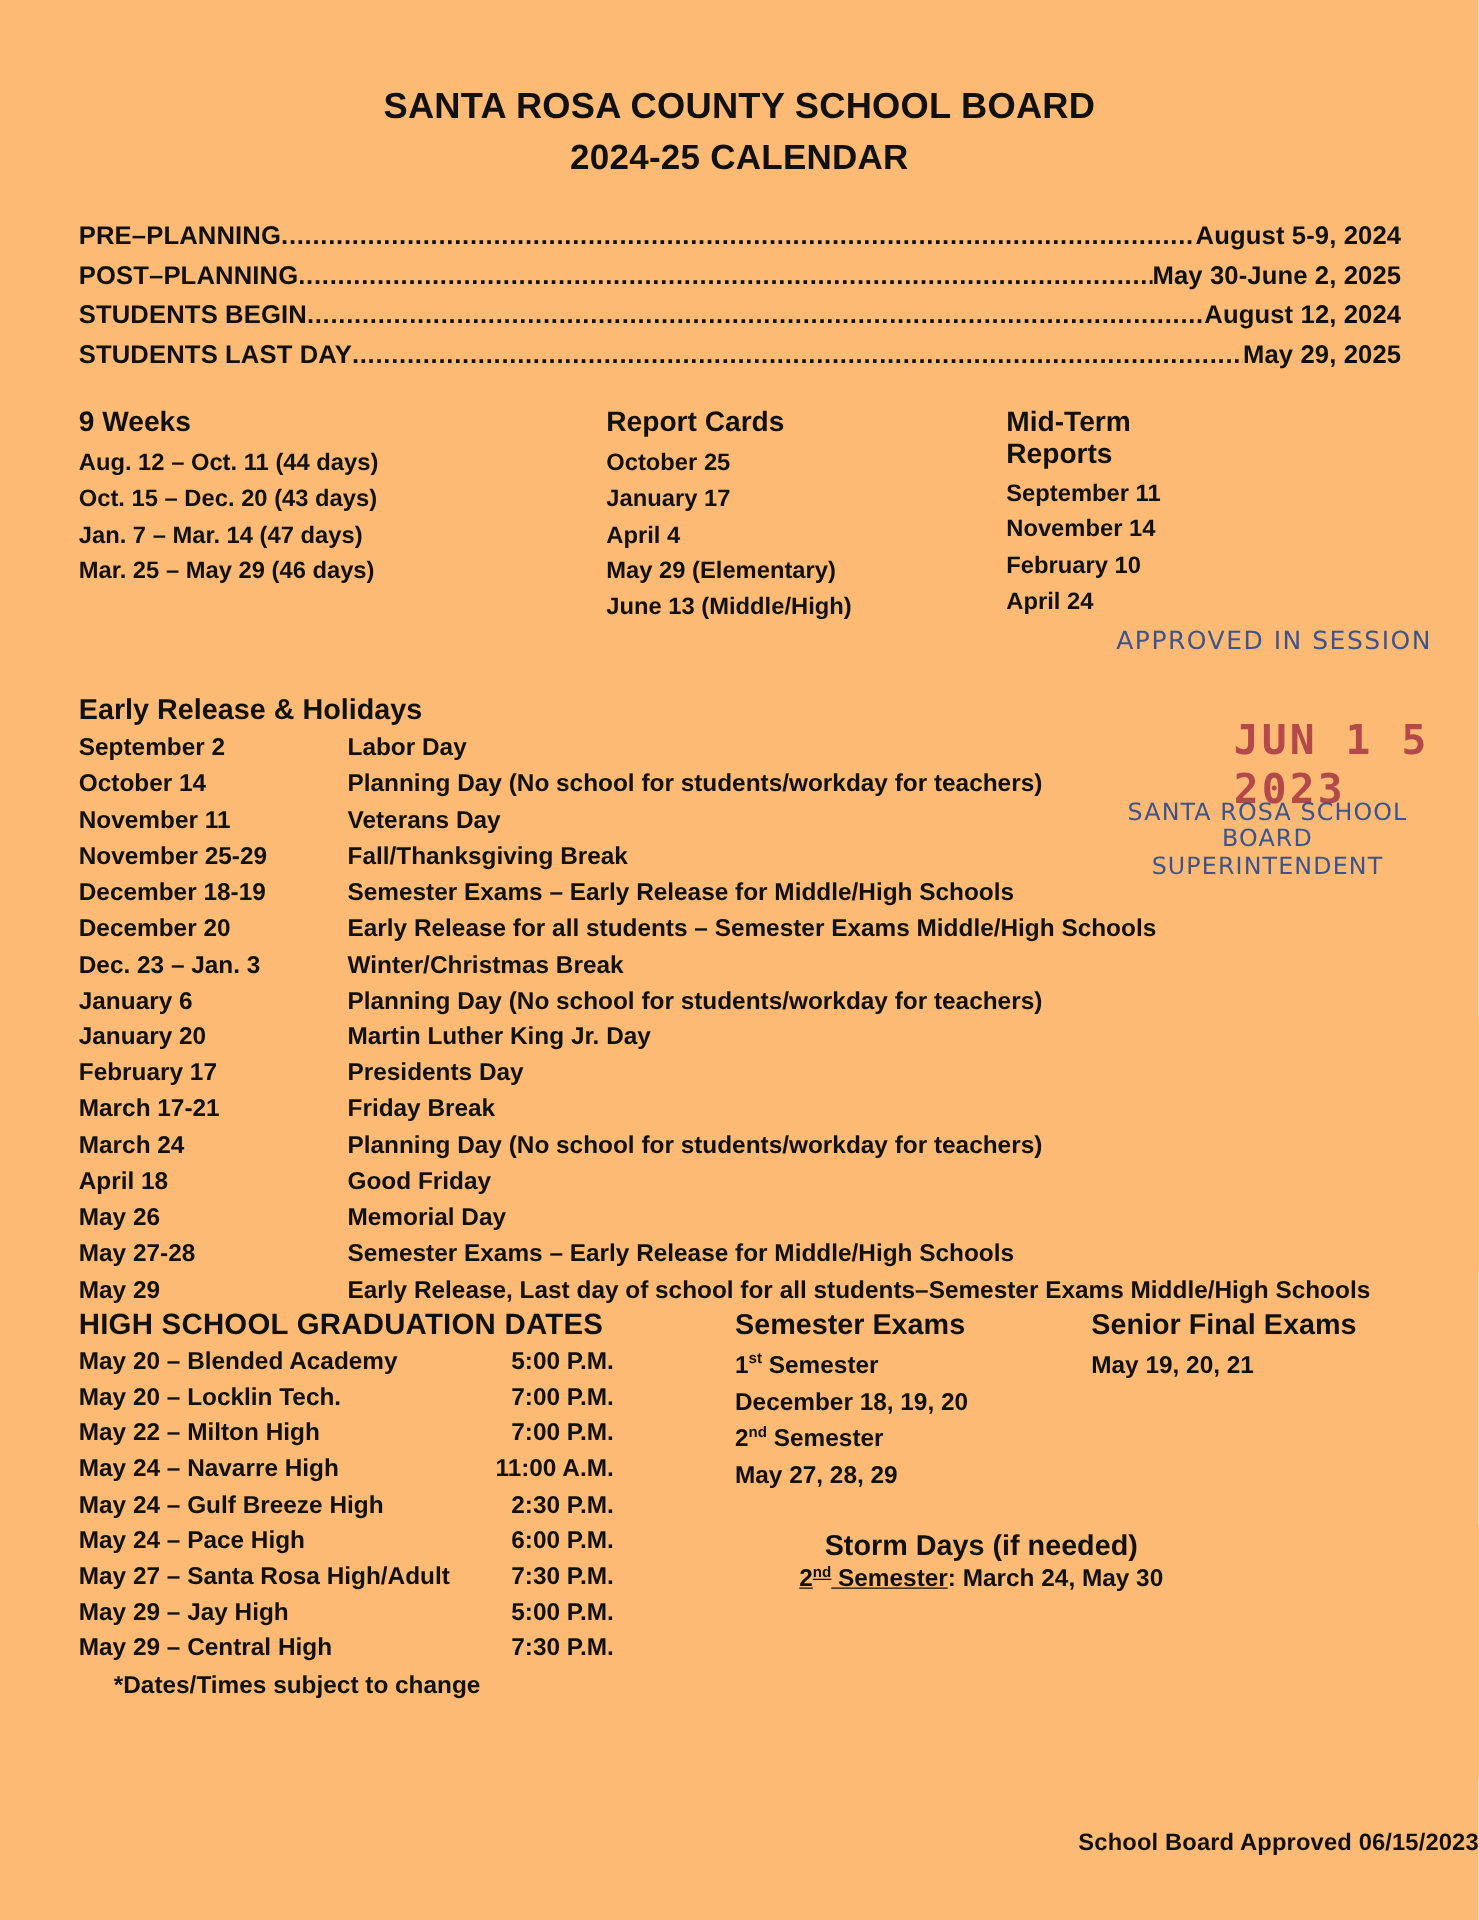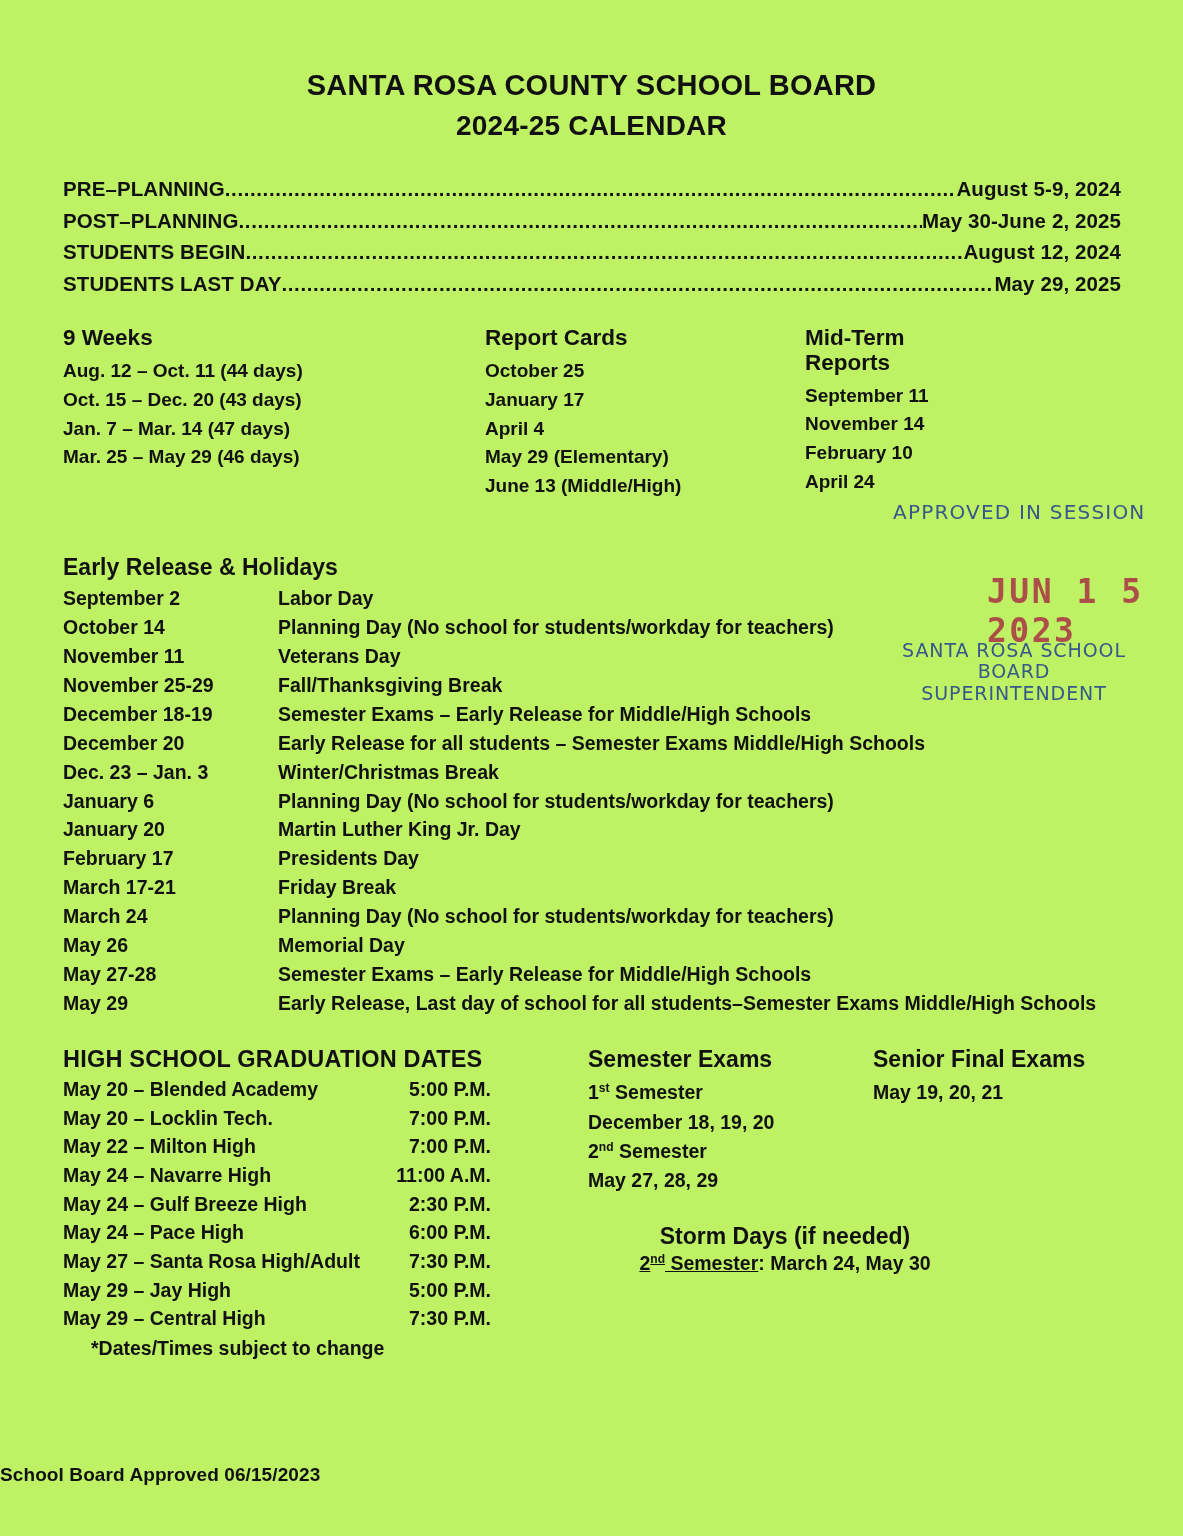--- a/index.html
+++ b/index.html
@@ -13,21 +13,21 @@
     height: 1536px;
     position: relative;
     font-family: "Liberation Sans", "DejaVu Sans", sans-serif;
     color: #111111;
     overflow: hidden;
   }
 
   .page {
     position: absolute;
     inset: 0;
-    background: #bef264;
+    background: #fdba74;
     padding-left: 40px;
   }
 
   
   .title-block {
     position: absolute;
     top: 68px;
     left: 0;
     width: 1183px;
     text-align: center;
@@ -252,21 +252,21 @@
     white-space: nowrap;
   }
   .storm-line .u { text-decoration: underline; }
 
   
   .footer {
     position: absolute;
     top: 1464px;
     left: 0;
     width: 1183px;
-    text-align: left;
+    text-align: right;
     font-size: 19px;
     font-weight: 700;
     letter-spacing: 0.1px;
   }
 </style>
 </head>
 <body>
 
 <div class="page">
 
@@ -379,20 +379,24 @@
     </div>
     <div class="hol-row">
       <span class="hol-date">March 17-21</span>
       <span class="hol-desc">Friday Break</span>
     </div>
     <div class="hol-row">
       <span class="hol-date">March 24</span>
       <span class="hol-desc">Planning Day (No school for students/workday for teachers)</span>
     </div>
     <div class="hol-row">
+      <span class="hol-date">April 18</span>
+      <span class="hol-desc">Good Friday</span>
+    </div>
+    <div class="hol-row">
       <span class="hol-date">May 26</span>
       <span class="hol-desc">Memorial Day</span>
     </div>
     <div class="hol-row">
       <span class="hol-date">May 27-28</span>
       <span class="hol-desc">Semester Exams – Early Release for Middle/High Schools</span>
     </div>
     <div class="hol-row">
       <span class="hol-date">May 29</span>
       <span class="hol-desc">Early Release, Last day of school for all students–Semester Exams Middle/High Schools</span>

